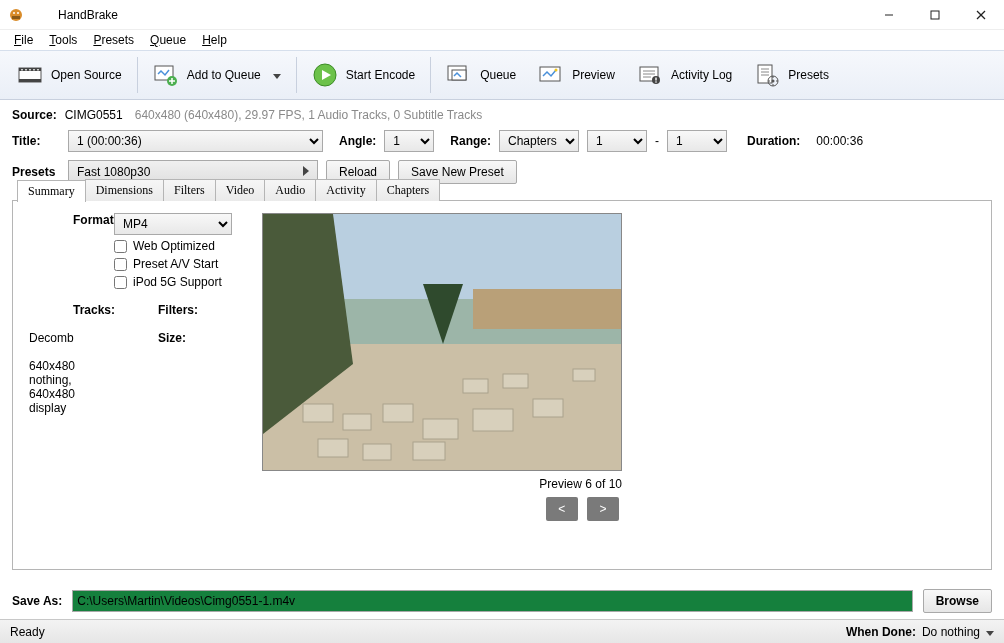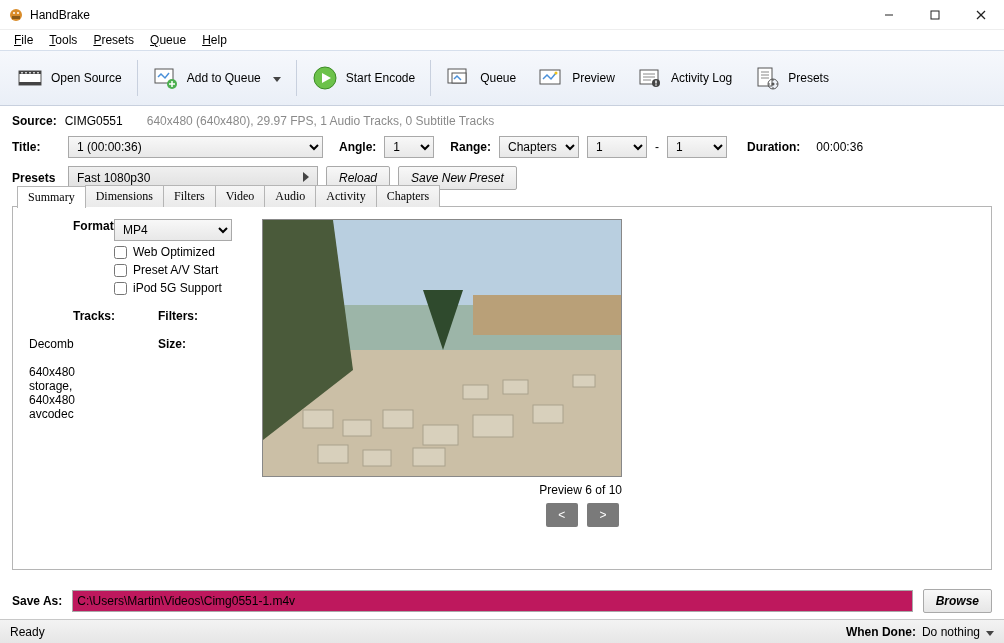--- a/index.html
+++ b/index.html
@@ -1,35 +1,35 @@
 <!DOCTYPE html>
 <html><head>
 <meta charset="utf-8">
 <style>
 * { box-sizing: border-box; margin: 0; padding: 0; font-family: "Segoe UI", Tahoma, sans-serif; font-size: 12px; }
 body { background: #fff; width: 1004px; height: 643px; overflow: hidden; display: flex; flex-direction: column; }
-.titlebar { height: 30px; display: flex; align-items: center; padding: 0 0 0 8px; background: #fff; border-bottom: 1px solid #eee; }
+.titlebar { height: 30px; display: flex; align-items: center; padding: 0 0 0 8px; background: #fff; border-bottom: 1px solid #eee; gap: 28px; }
 .titlebar .app-icon { width: 16px; height: 16px; margin-right: 6px; }
 .titlebar .title { flex: 1; }
 .titlebar .win-controls { display: flex; }
 .titlebar .win-btn { width: 46px; height: 30px; display: flex; align-items: center; justify-content: center; color: #222; }
 .menubar { height: 20px; display: flex; align-items: center; padding: 0 8px; gap: 4px; }
 .menubar .menu-item { padding: 2px 6px; cursor: default; }
 .menubar .menu-item span.ul { text-decoration: underline; }
-.toolbar { height: 56px; background: linear-gradient(#f6f8fc, #eaeff7); border-top: 1px solid #d6dfec; border-bottom: 1px solid #c8d0de; display: flex; align-items: center; padding: 0 6px; }
+.toolbar { height: 50px; background: linear-gradient(#f6f8fc, #eaeff7); border-top: 1px solid #d6dfec; border-bottom: 1px solid #c8d0de; display: flex; align-items: center; padding: 0 6px; }
 .toolbar .tb-btn { display: flex; align-items: center; padding: 6px 10px; gap: 8px; cursor: default; border: 1px solid transparent; border-radius: 2px; }
 .toolbar .sep { width: 1px; height: 36px; background: #c8d0de; margin: 0 4px; }
 .toolbar .tb-icon { width: 26px; height: 26px; flex-shrink: 0; }
 .dropdown-arrow { width: 8px; margin-left: 4px; }
 .content { flex: 1; padding: 8px 12px 6px 12px; display: flex; flex-direction: column; gap: 8px; overflow: hidden; }
 .row { display: flex; align-items: center; gap: 8px; }
 .label-b { font-weight: 600; }
-select, input[type=text] { border: 1px solid #a9a9a9; background: #be185d; height: 22px; padding: 0 4px; font-size: 12px; }
+select, input[type=text] { border: 1px solid #a9a9a9; background: #15803d; height: 22px; padding: 0 4px; font-size: 12px; }
 select { background: linear-gradient(#f8f8f8,#e8e8e8); }
-.btn { border: 1px solid #a9a9a9; background: linear-gradient(#f8f8f8,#e6e6e6); height: 24px; padding: 0 12px; cursor: default; border-radius: 2px; font-style: italic; }
+.btn { border: 1px solid #a9a9a9; background: linear-gradient(#f8f8f8,#e6e6e6); height: 24px; padding: 0 12px; cursor: default; border-radius: 2px; }
 .presets-bar .preset-sel { flex: 1; max-width: 250px; height: 24px; border: 1px solid #a9a9a9; background: linear-gradient(#f0f0f0,#e0e0e0); display: flex; align-items: center; padding: 0 8px; justify-content: space-between; }
 .tabs-wrap { border: 1px solid #b5b5b5; flex: 1; position: relative; margin-top: 8px; display: flex; flex-direction: column; }
 .tabstrip { position: absolute; top: -22px; left: 4px; display: flex; }
 .tab { border: 1px solid #b5b5b5; border-bottom: none; padding: 3px 10px; background: linear-gradient(#f6f6f6,#eaeaea); margin-right: -1px; cursor: default; position: relative; font-family: Liberation Serif, serif; }
 .tab.active { background: #fff; z-index: 2; top: 1px; }
 .tabcontent { flex: 1; padding: 12px 16px; display: flex; gap: 30px; }
 .summary-left { display: grid; grid-template-columns: 75px 1fr; column-gap: 10px; row-gap: 14px; align-content: start; }
 .summary-left .sect { font-weight: 600; margin-left: 44px; }
 .chk { display: flex; align-items: center; gap: 6px; margin-top: 4px; }
 .chk input { width: 13px; height: 13px; }
@@ -159,21 +159,21 @@
         </svg></span>
     <span>Presets</span>
   </div>
 </div>
 
 <div class="content">
 
   <div class="row">
     <span class="label-b">Source:</span>
     <span>CIMG0551</span>
-    <span class="gray" style="margin-left:16px">640x480 (640x480), 29.97 FPS, 1 Audio Tracks, 0 Subtitle Tracks</span>
+    <span class="gray" style="margin-left:4px">640x480 (640x480), 29.97 FPS, 1 Audio Tracks, 0 Subtitle Tracks</span>
   </div>
 
   <div class="row">
     <span class="label-b" style="width:48px">Title:</span>
     <select style="width:255px"><option>1 (00:00:36)</option></select>
     <span class="label-b" style="margin-left:8px">Angle:</span>
     <select style="width:50px"><option>1</option></select>
     <span class="label-b" style="margin-left:8px">Range:</span>
     <select style="width:80px"><option>Chapters</option></select>
     <select style="width:60px"><option>1</option></select>
@@ -220,21 +220,21 @@
             </div>
           <div class="chk">
               <input type="checkbox" style="">
               <span>iPod 5G Support</span>
             </div>
         </div>
         <div class="sect">Tracks:</div>
         <div class="sect">Filters:</div>
         <div>Decomb</div>
         <div class="sect">Size:</div>
-        <div>640x480 storage, 640x480 avcodec</div>
+        <div>640x480 nothing, 640x480 display</div>
       </div>
       <div class="preview-col">
         <div class="preview-img">
           <svg viewBox="0 0 360 258" width="360" height="258" preserveAspectRatio="none">
             <rect x="0" y="0" width="360" height="85" fill="#b9cfe0"></rect>
             <rect x="0" y="85" width="360" height="45" fill="#9cb5a8"></rect>
             <rect x="0" y="130" width="360" height="128" fill="#cbbfa6"></rect>
             <polygon points="0,0 70,0 90,150 0,220" fill="#4a5a3a"></polygon>
             <polygon points="160,70 180,130 200,70" fill="#2f4a2d"></polygon>
             <rect x="210" y="75" width="150" height="40" fill="#b9a078"></rect>

